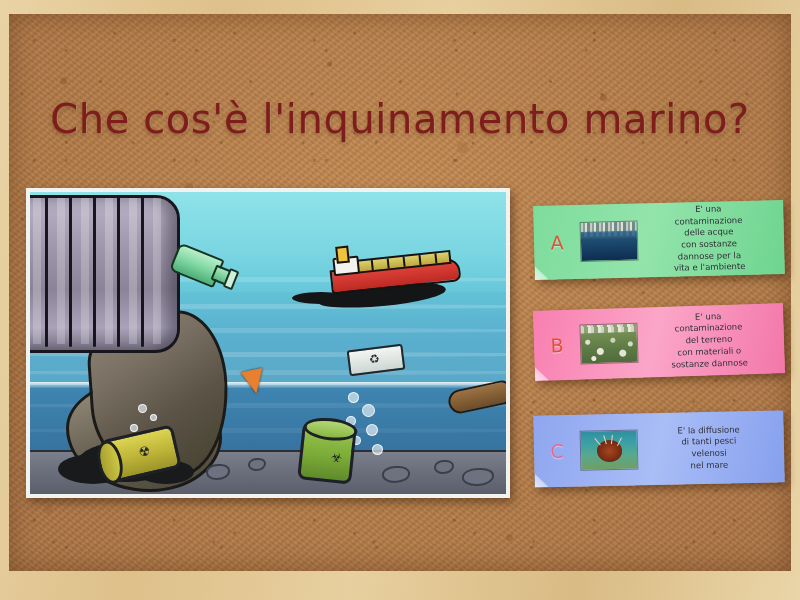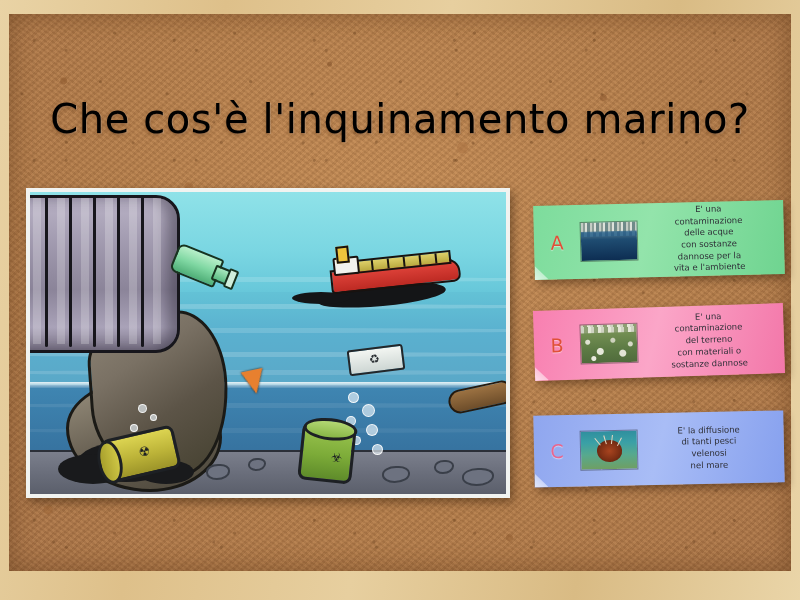--- a/index.html
+++ b/index.html
@@ -77,21 +77,21 @@
     pointer-events: none;
   }
 
   
   .title {
     position: absolute;
     left: 0;
     top: 96px;
     width: 800px;
     text-align: center;
-    color: #000000;
+    color: #7f1d1d;
     font-family: "DejaVu Sans", sans-serif;
     font-size: 40px;
     font-weight: 400;
     letter-spacing: .6px;
     text-shadow:
       0 1px 0 rgba(120,70,30,.35),
       0 2px 4px rgba(90,50,18,.45),
       1px 1px 1px rgba(255,255,255,.25);
     white-space: nowrap;
     z-index: 5;

